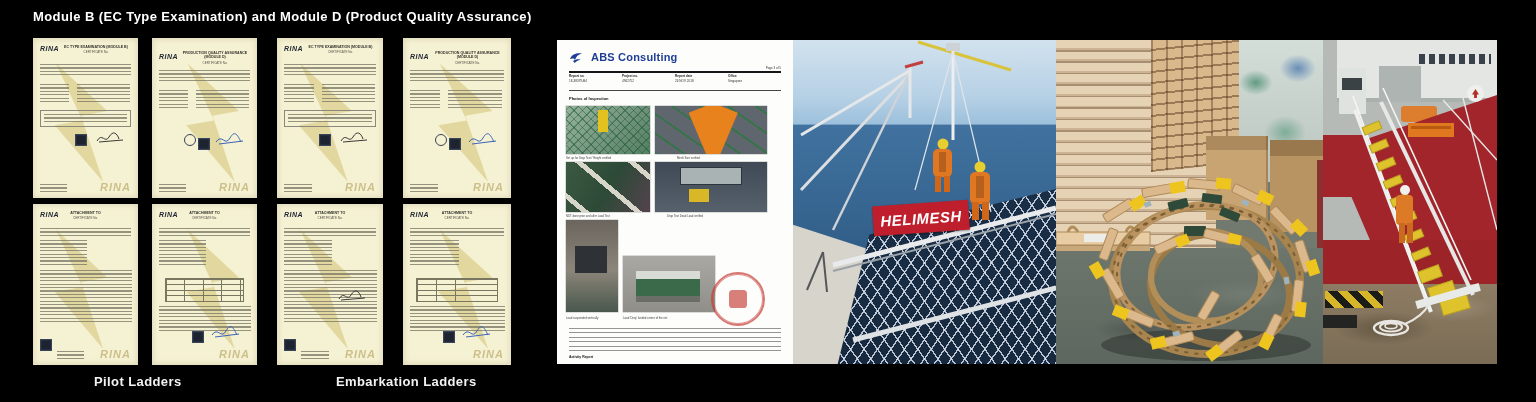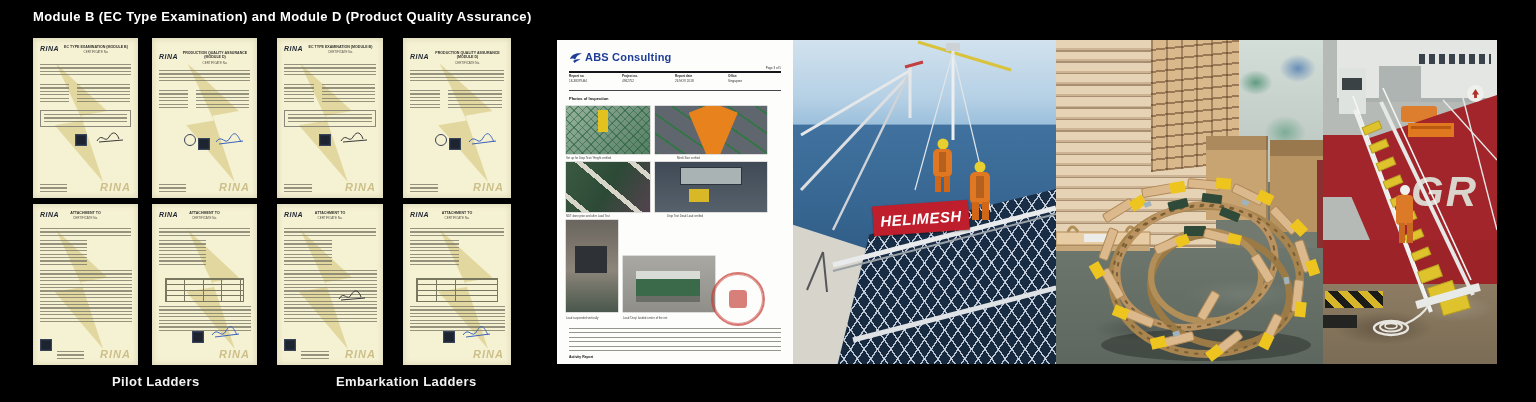--- a/index.html
+++ b/index.html
@@ -40,21 +40,21 @@
   .module-d .rina-logo{top:15px;}
   .module-d .c-head{top:13px;}
   .att .c-head{left:18px;right:18px;}
   .att .c-par{top:24px;height:8px;}
   .att .c-rows{top:36px;height:26px;width:45%;}
   .att .c-rows2{left:7px;width:88%;top:66px;height:52px;}
 
   
   .doc{left:557px;top:40px;width:236px;height:324px;background:#fdfdfc;}
   .doc *{position:absolute;}
-  .abs-logo-row{left:12px;top:9px;height:16px;width:200px;display:flex;align-items:center;gap:2px;}
+  .abs-logo-row{left:12px;top:9px;height:16px;width:200px;display:flex;align-items:center;gap:8px;}
   .abs-logo-text{position:static;font-size:11px;font-weight:bold;color:#1e3e96;letter-spacing:.2px;}
   .abs-eagle{position:static;width:14px;height:13px;}
   .pageno{right:12px;top:26px;font-size:3px;color:#333;}
   .rule-thick{left:12px;right:12px;top:31px;height:1.8px;background:#15151a;}
   .rule-thin{left:12px;right:12px;top:50px;height:.8px;background:#44444a;}
   .fields{left:12px;right:12px;top:34px;height:14px;display:flex;}
   .field{position:static;flex:1;}
   .f-label{position:static;display:block;font-size:3.1px;font-weight:bold;color:#222;}
   .f-value{position:static;display:block;font-size:3.1px;color:#333;margin-top:1px;}
   .sec-title{left:12px;top:56px;font-size:4px;font-weight:bold;color:#111;}
@@ -318,21 +318,21 @@
     <div class="c-rows lines"></div>
     <div class="c-table"></div>
     <div class="c-rows2 lines" style="top:102px;height:26px"></div>
     <div class="stamp-sq" style="left:40px;bottom:22px;top:auto"></div>
     <svg class="sig" style="left:58px;bottom:24px;top:auto" viewBox="0 0 32 16">
       <path d="M2 10 C8 1,11 15,16 6 S24 4,27 10 M5 12 L29 9" stroke="#3b63b8" stroke-width="1" fill="none"></path>
     </svg>
     <span class="rina-wm">RINA</span>
   </div>
 
-  <div class="abs flabel" style="left:112px">Pilot Ladders</div>
+  <div class="abs flabel" style="left:94px">Pilot Ladders</div>
   <div class="abs flabel" style="left:336px">Embarkation Ladders</div>
 
   <div class="abs doc">
     <div class="abs-logo-row">
       <svg class="abs-eagle" viewBox="0 0 14 13">
         <path d="M1 8 C3 2.5,9 1.5,13 2.5 C9 3.5,7 5.5,6 9 C5 6.5,2.5 7.5,1 8Z" fill="#1e3e96"></path>
         <path d="M4 10 C6 8.5,9 8,11.5 8.5 C9 9.5,7 10.5,5.5 12 C5 11,4.5 10.5,4 10Z" fill="#1e3e96"></path>
       </svg>
       <span class="abs-logo-text">ABS Consulting</span>
     </div>
@@ -491,21 +491,20 @@
   <div class="abs ph ship">
     <div class="sp-struct"></div>
     <div class="sp-gray"></div>
     <div class="sp-windows"></div>
     <div class="sp-wing"></div>
     <div class="sp-raft"></div>
     <div class="sp-teal"></div>
     <div class="sp-hull"></div>
     <div class="sp-hull-l"></div>
     <div class="sp-band"></div>
-    <span class="sp-lettering">GR</span>
     <div class="sp-emblem"></div>
     <div class="sp-quay"></div>
     <div class="sp-bump1"></div>
     <div class="sp-bump2"></div>
     <svg style="left:0;top:0;width:174px;height:324px" viewBox="0 0 174 324">
       <line x1="32" y1="70" x2="108" y2="272" stroke="#eef0ee" stroke-width="4"></line>
       <line x1="58" y1="62" x2="150" y2="255" stroke="#e6e8e6" stroke-width="4"></line>
       <line x1="30" y1="56" x2="104" y2="258" stroke="#f4f5f4" stroke-width="1.6"></line>
       <line x1="60" y1="48" x2="148" y2="240" stroke="#f4f5f4" stroke-width="1.6"></line>
       <g fill="#dec32d" stroke="#b89f20" stroke-width="1">

